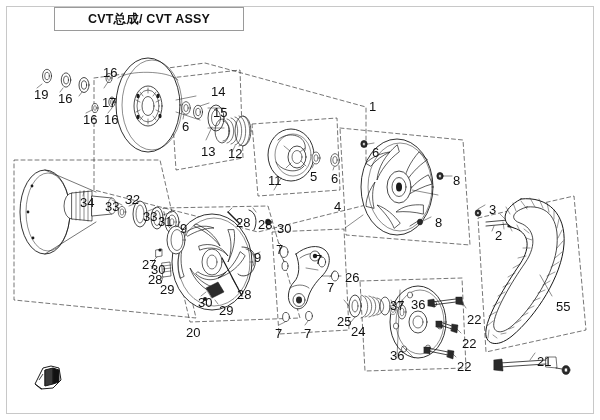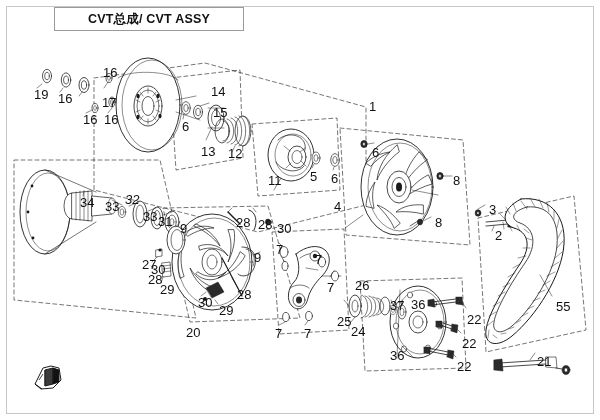--- a/index.html
+++ b/index.html
@@ -517,21 +517,21 @@
       <span class="lbl" style="left: 254px; top: 251px;">9</span>
       <span class="lbl" style="left: 237px; top: 288px;">28</span>
       <span class="lbl" style="left: 198px; top: 296px;">30</span>
       <span class="lbl" style="left: 219px; top: 304px;">29</span>
       <span class="lbl" style="left: 186px; top: 326px;">20</span>
       <span class="lbl" style="left: 276px; top: 243px;">7</span>
       <span class="lbl" style="left: 315px; top: 253px;">7</span>
       <span class="lbl" style="left: 327px; top: 281px;">7</span>
       <span class="lbl" style="left: 275px; top: 327px;">7</span>
       <span class="lbl" style="left: 304px; top: 327px;">7</span>
-      <span class="lbl" style="left: 355px; top: 271px; margin-top: 8px;">26</span>
+      <span class="lbl" style="left: 345px; top: 271px;">26</span>
       <span class="lbl" style="left: 337px; top: 315px;">25</span>
       <span class="lbl" style="left: 351px; top: 325px;">24</span>
       <span class="lbl" style="left: 390px; top: 299px; text-align: right;">37</span>
       <span class="lbl" style="left: 403px; top: 298px; margin-left: 8px;">36</span>
       <span class="lbl" style="left: 467px; top: 313px;">22</span>
       <span class="lbl" style="left: 462px; top: 337px;">22</span>
       <span class="lbl" style="left: 457px; top: 360px;">22</span>
       <span class="lbl" style="left: 390px; top: 349px;">36</span>
     </div>
 

